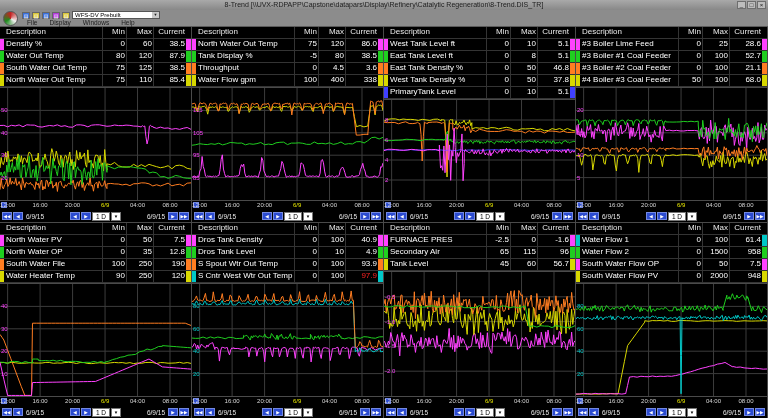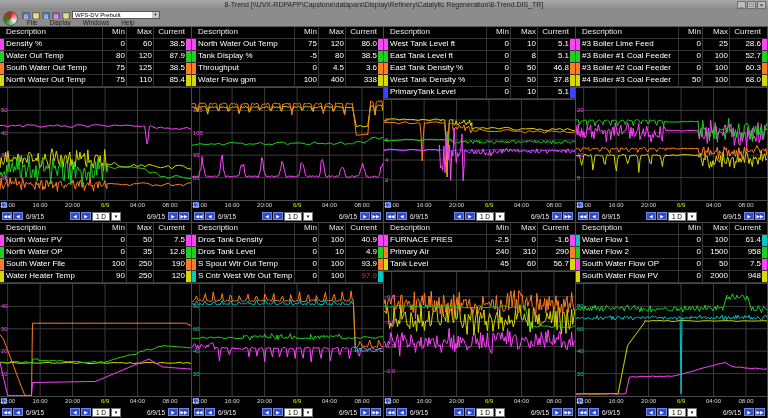--- a/index.html
+++ b/index.html
@@ -395,21 +395,21 @@
           <div class="cell c-min">0</div>
           <div class="cell c-max">100</div>
           <div class="cell c-cur">52.7</div>
           <div class="cell ind" style="background: rgb(31, 206, 31);"></div>
         </div>
         <div class="prow">
           <div class="cell sw" style="background: rgb(255, 125, 33);"></div>
           <div class="cell c-desc">#3 Boiler #2 Coal Feeder</div>
           <div class="cell c-min">0</div>
           <div class="cell c-max">100</div>
-          <div class="cell c-cur">60.3</div>
+          <div class="cell c-cur">21.1</div>
           <div class="cell ind" style="background: rgb(255, 125, 33);"></div>
         </div>
         <div class="prow">
           <div class="cell sw" style="background: rgb(216, 216, 0);"></div>
           <div class="cell c-desc">#4 Boiler #3 Coal Feeder</div>
           <div class="cell c-min">50</div>
           <div class="cell c-max">100</div>
           <div class="cell c-cur">68.0</div>
           <div class="cell ind" style="background: rgb(216, 216, 0);"></div>
         </div>
@@ -662,26 +662,26 @@
         </div>
         <div class="prow">
           <div class="cell sw" style="background: rgb(255, 66, 255);"></div>
           <div class="cell c-desc">FURNACE PRES</div>
           <div class="cell c-min">-2.5</div>
           <div class="cell c-max">0</div>
           <div class="cell c-cur">-1.6</div>
           <div class="cell ind" style="background: rgb(255, 66, 255);"></div>
         </div>
         <div class="prow">
-          <div class="cell sw" style="background: rgb(255, 125, 33);"></div>
-          <div class="cell c-desc">Primary Air</div>
-          <div class="cell c-min">240</div>
-          <div class="cell c-max">310</div>
-          <div class="cell c-cur">290</div>
-          <div class="cell ind" style="background: rgb(255, 125, 33);"></div>
+          <div class="cell sw" style="background: rgb(31, 206, 31);"></div>
+          <div class="cell c-desc">Secondary Air</div>
+          <div class="cell c-min">65</div>
+          <div class="cell c-max">115</div>
+          <div class="cell c-cur">96</div>
+          <div class="cell ind" style="background: rgb(31, 206, 31);"></div>
         </div>
         <div class="prow">
           <div class="cell sw" style="background: rgb(216, 216, 0);"></div>
           <div class="cell c-desc">Tank Level</div>
           <div class="cell c-min">45</div>
           <div class="cell c-max">60</div>
           <div class="cell c-cur">56.7</div>
           <div class="cell ind" style="background: rgb(216, 216, 0);"></div>
         </div>
       </div>

